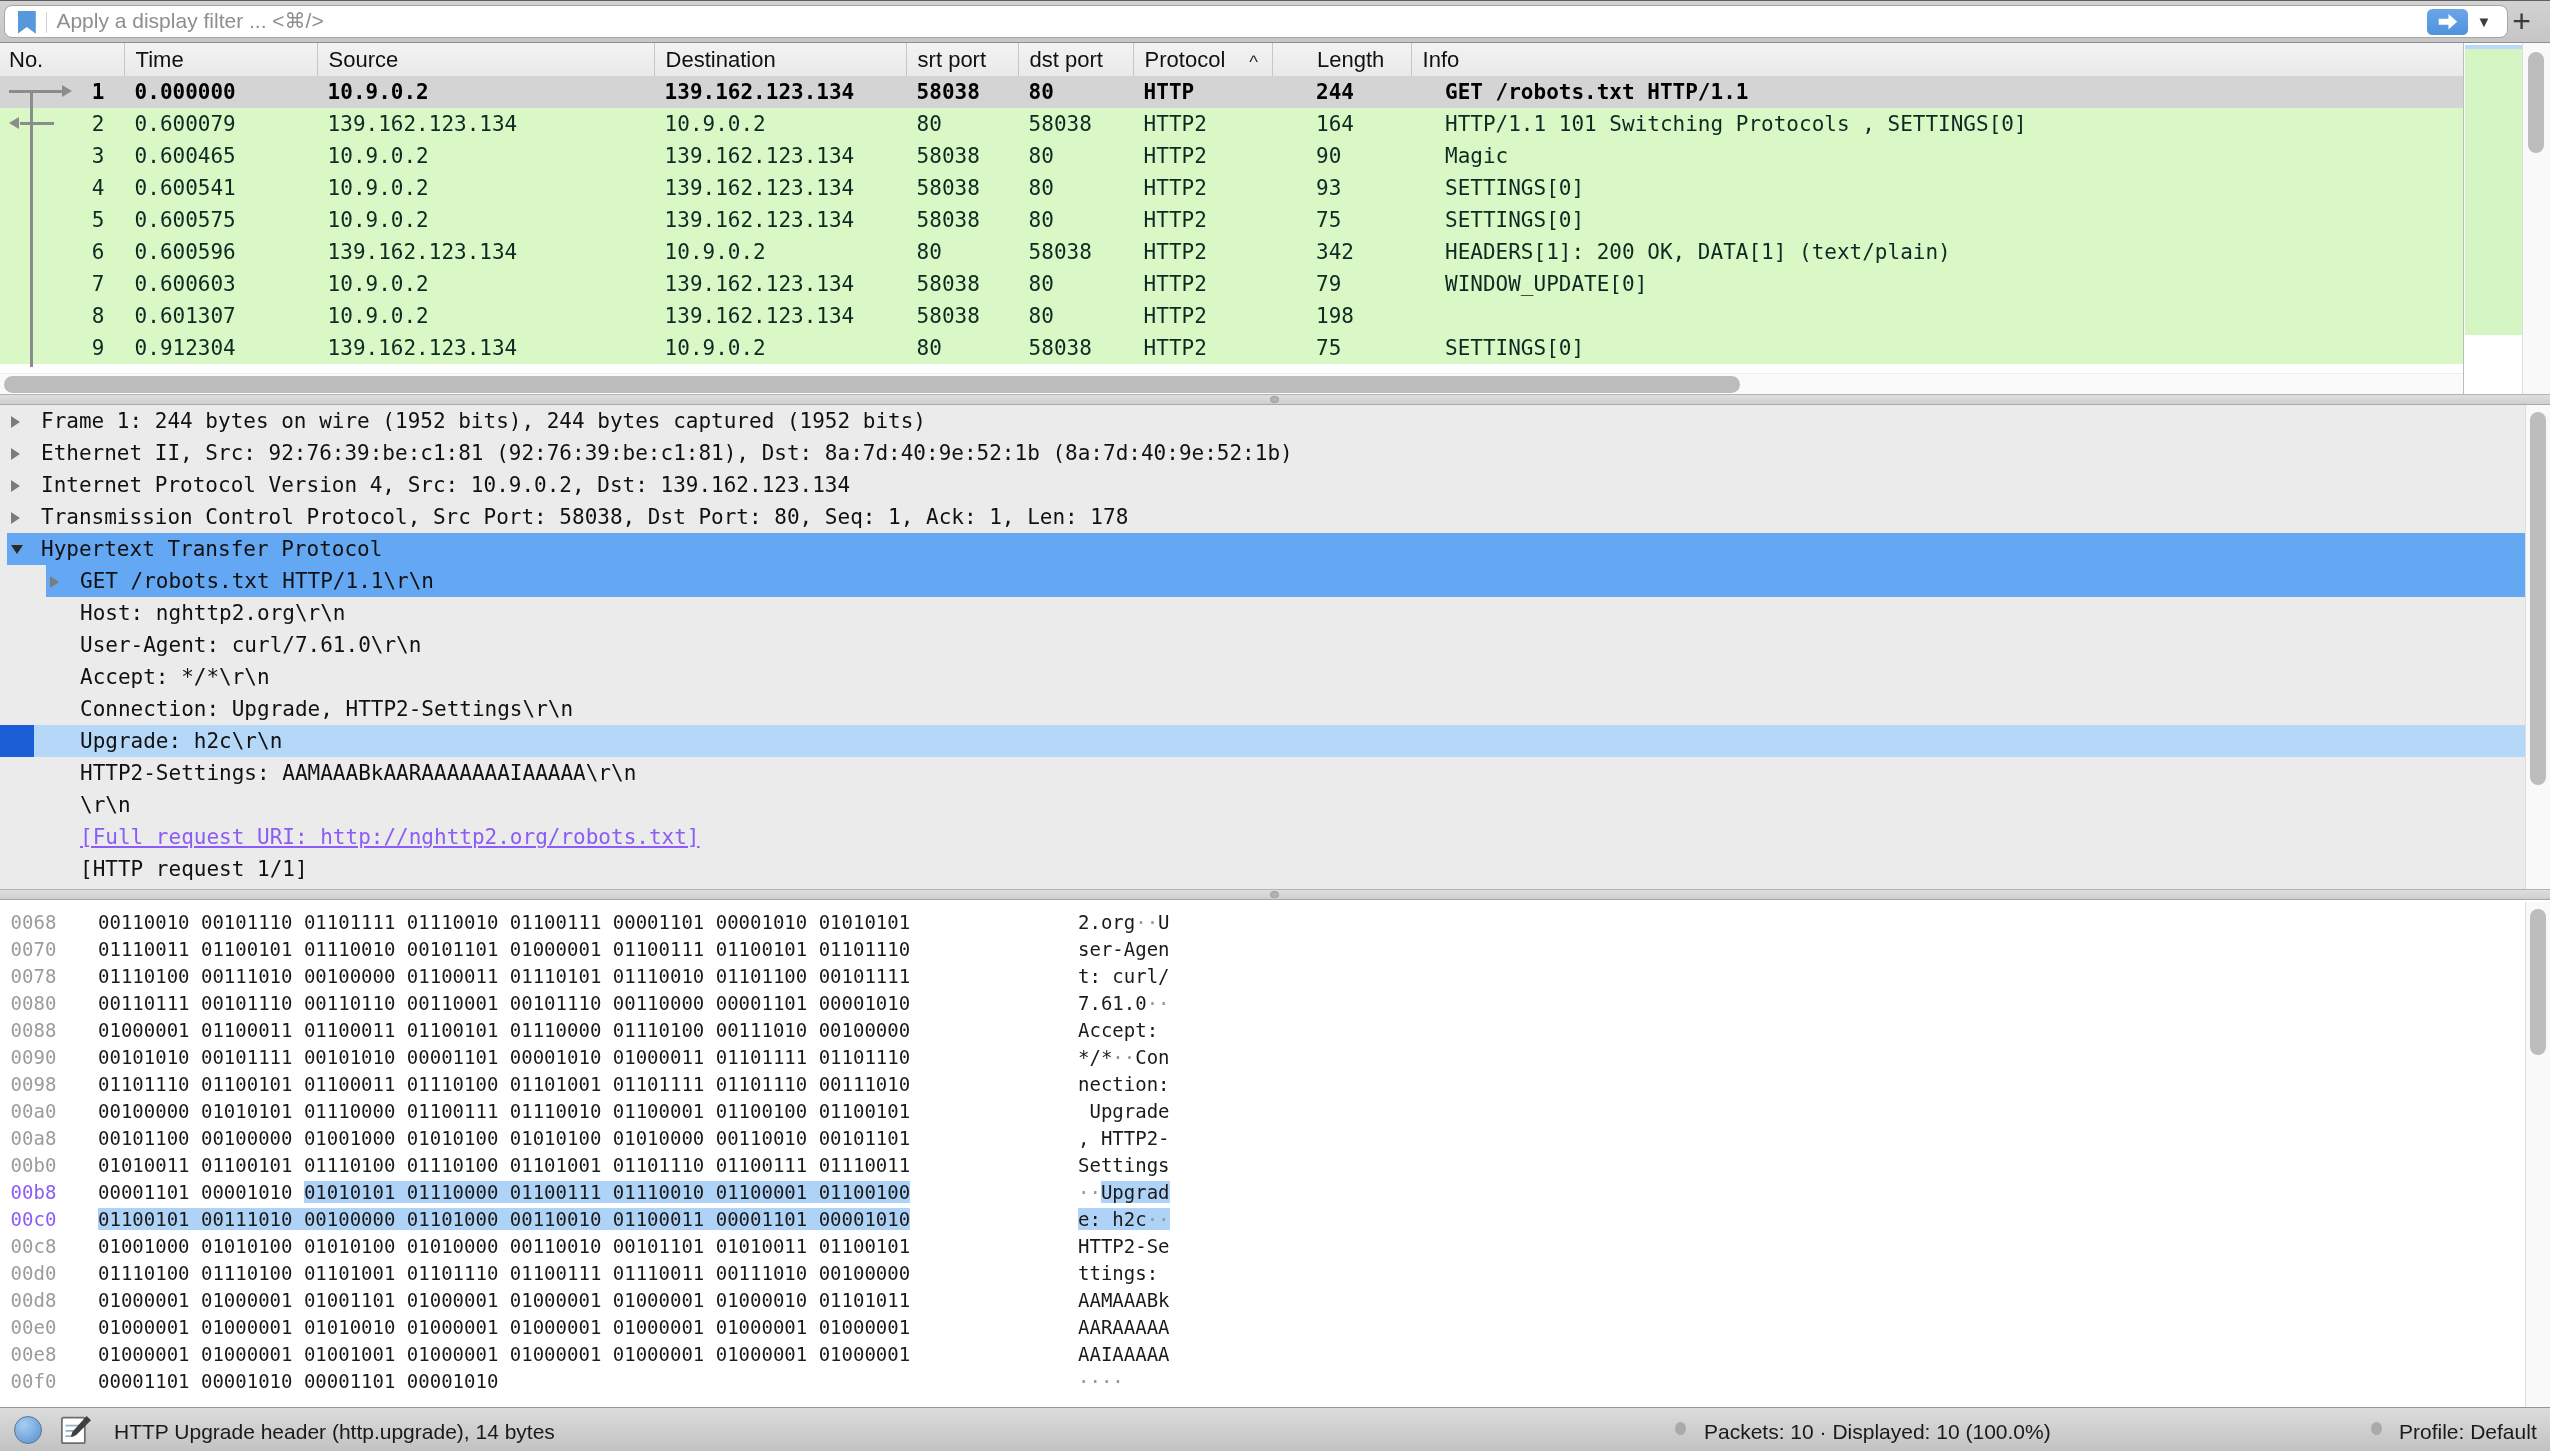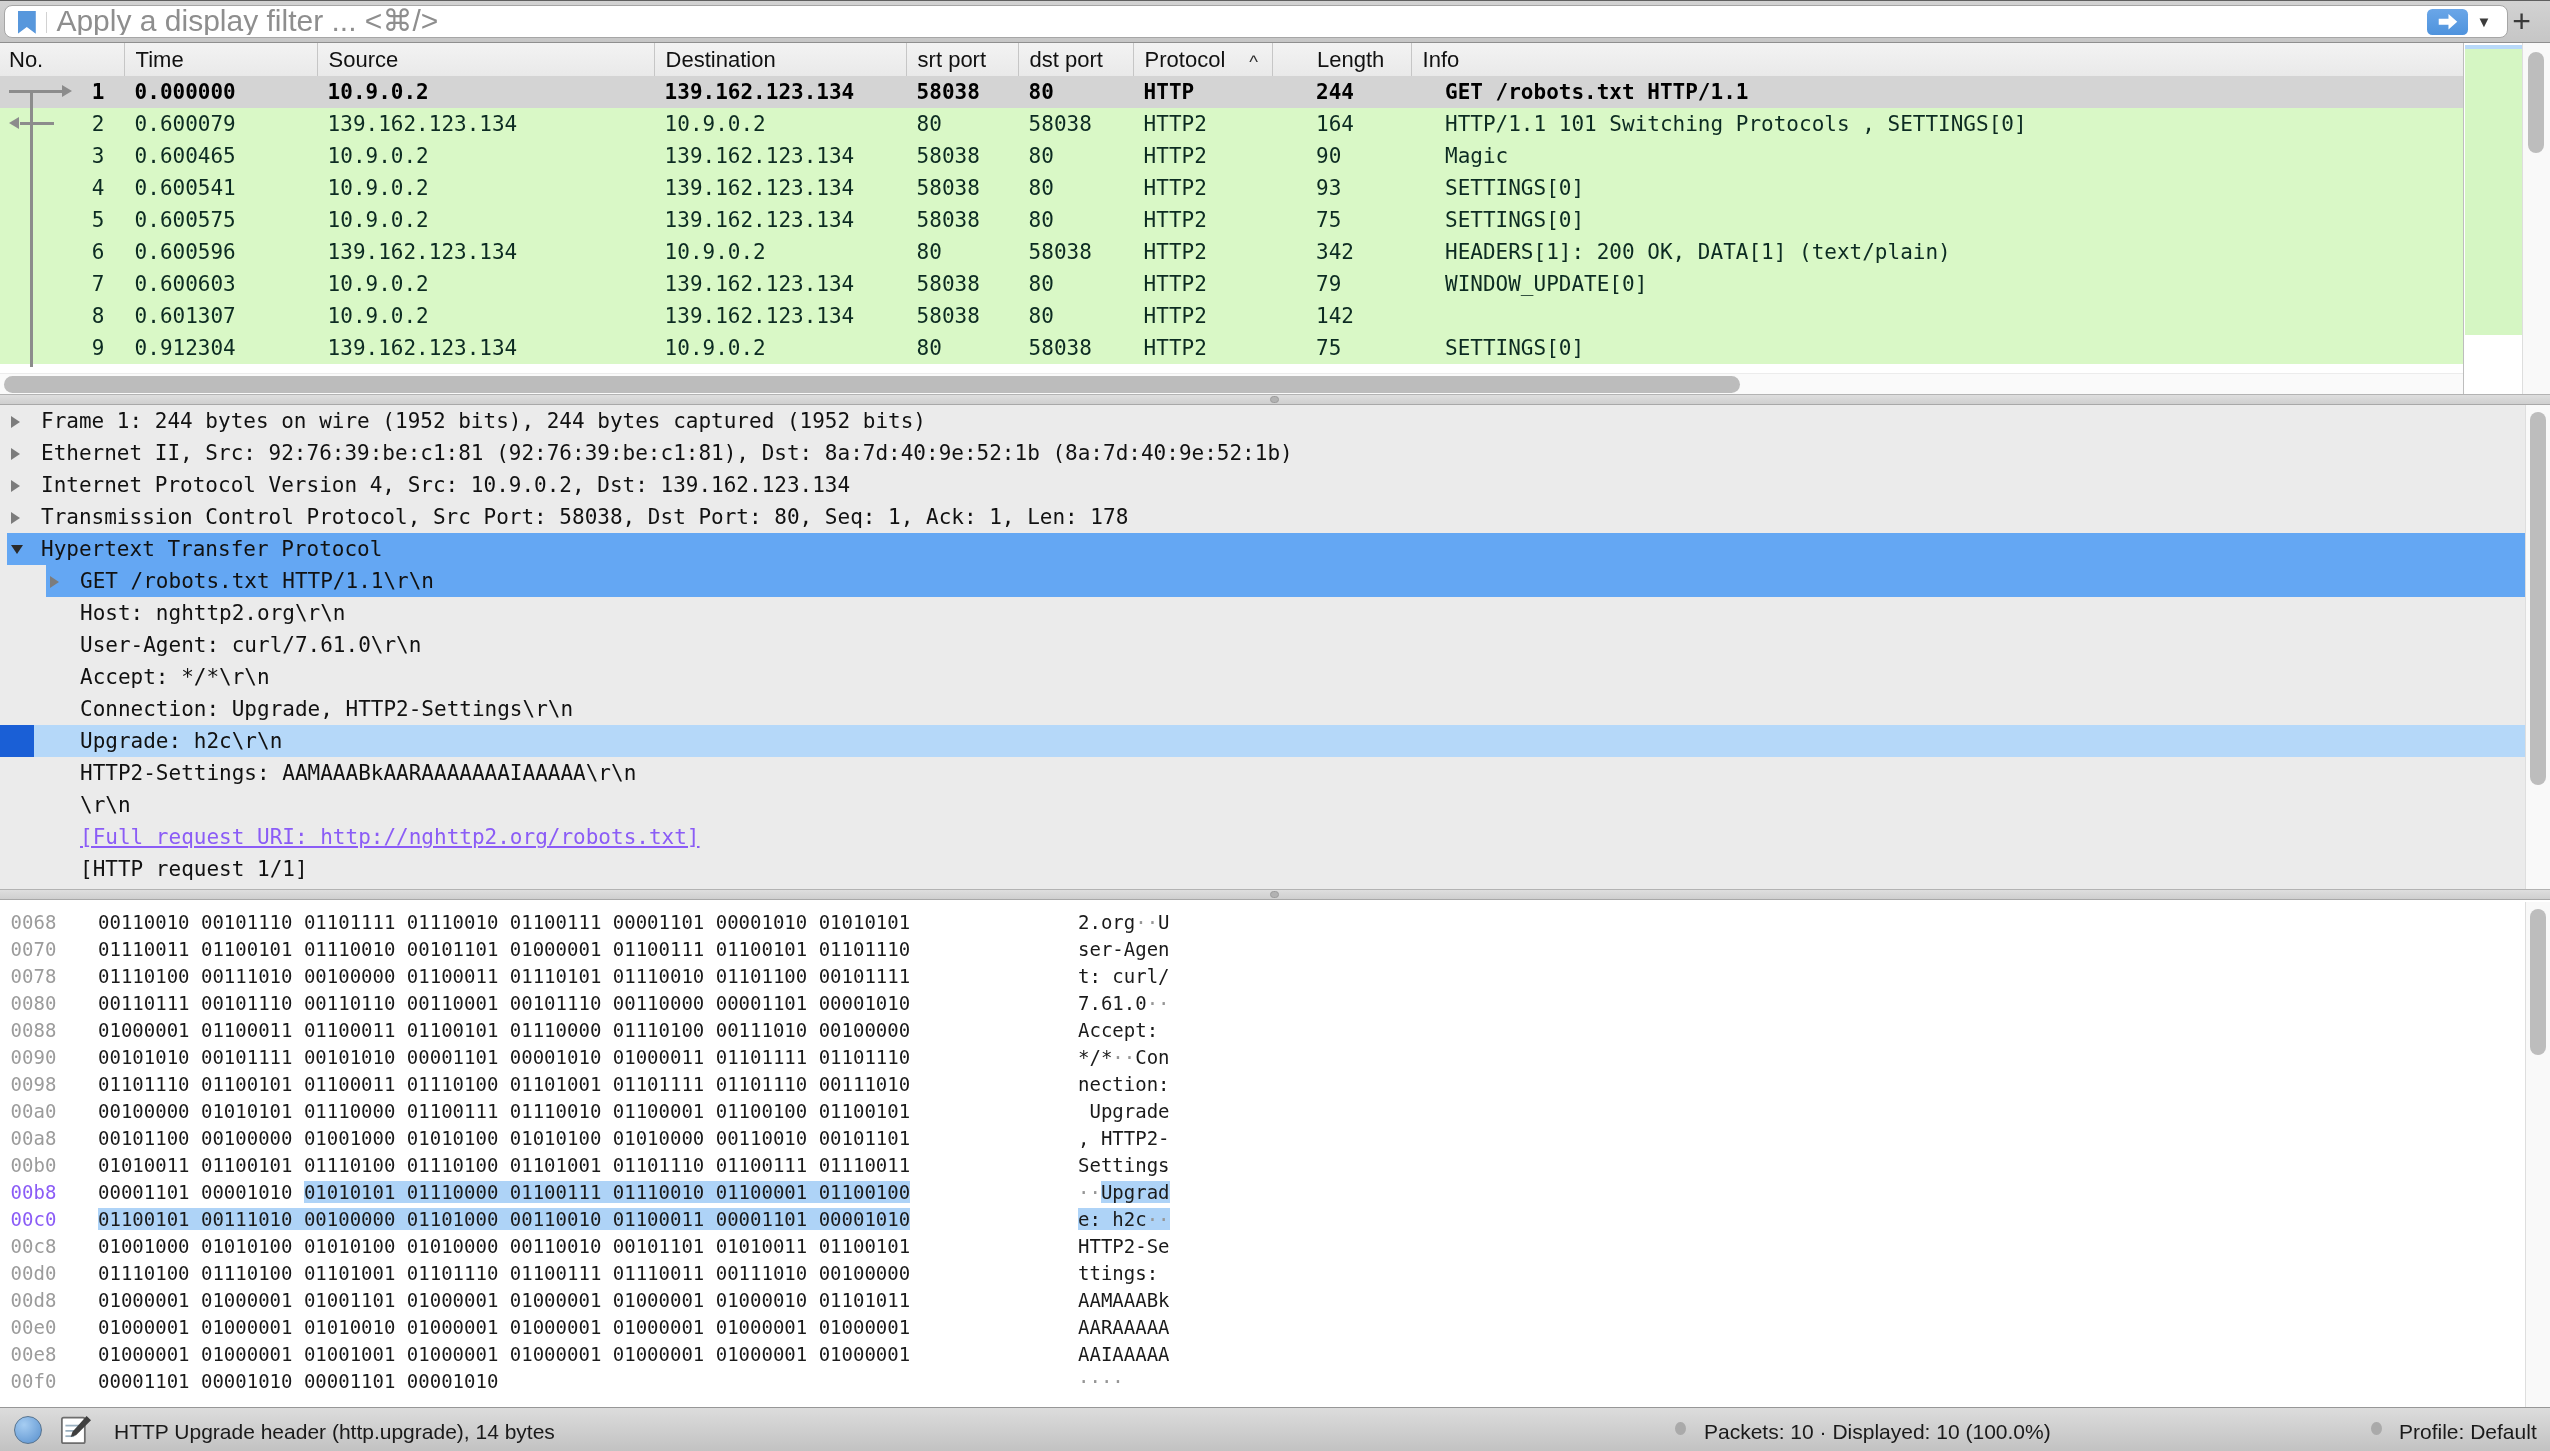--- a/index.html
+++ b/index.html
@@ -11,21 +11,21 @@
   
   .filterbar { position:absolute; left:0; top:0; width:2550px; height:43px;
                background:linear-gradient(#d2d2d2,#c6c6c6); border-top:1.8px solid #5f5f5f;
                border-bottom:0.9px solid #8f8f8f; }
   .filter-field { position:absolute; left:4.4px; top:4.4px; width:2504px; height:33px;
                   background:#fff; border:1.8px solid #a6a6a6; border-radius:8px; }
   .bookmark { position:absolute; left:12.4px; top:4.4px; width:18px; height:23px; background:#5797dc;
               clip-path:polygon(0 0,100% 0,100% 100%,50% 70%,0 100%); }
   .field-sep { position:absolute; left:41px; top:5.3px; width:0.9px; height:21px; background:#d2d2d2; }
   .filter-input { position:absolute; left:51px; top:0; width:2289px; height:29px; border:none; outline:none;
-                  font-size:30px; color:#b91c1c; font-family:"Liberation Sans","DejaVu Sans",sans-serif; background:transparent; }
+                  font-size:21px; color:#b91c1c; font-family:"Liberation Sans","DejaVu Sans",sans-serif; background:transparent; }
   .filter-input::placeholder { color:#8e8e8e; }
   .apply-btn { position:absolute; right:39px; top:2.7px; width:41px; height:26px; border-radius:5.3px;
                background:linear-gradient(#6aa6e8,#4f93dd); display:flex; align-items:center; justify-content:center; }
   .dd-caret { position:absolute; right:16px; top:6.2px; font-size:15px; color:#3c3c3c; }
   .add-btn { position:absolute; right:12.4px; top:1.8px; width:32px; height:37px; font-size:32px; color:#3a3a3a;
              display:flex; align-items:center; justify-content:center; font-weight:400; }
 
   
   .plist-header { position:absolute; left:0; top:43px; width:2463px; height:34px;
                   background:linear-gradient(#f3f3f3,#e9e9e9); border-bottom:0.9px solid #c2c2c2;
@@ -229,21 +229,21 @@
         <span class="pc info c8">WINDOW_UPDATE[0]</span>
       </div>
       <div class="prow">
         <span class="pc num c0">8</span>
         <span class="pc pad c1">0.601307</span>
         <span class="pc pad c2">10.9.0.2</span>
         <span class="pc pad c3">139.162.123.134</span>
         <span class="pc pad c4">58038</span>
         <span class="pc pad c5">80</span>
         <span class="pc pad c6">HTTP2</span>
-        <span class="pc len c7">142</span>
+        <span class="pc len c7">198</span>
       </div>
       <div class="prow">
         <span class="pc num c0">9</span>
         <span class="pc pad c1">0.912304</span>
         <span class="pc pad c2">139.162.123.134</span>
         <span class="pc pad c3">10.9.0.2</span>
         <span class="pc pad c4">80</span>
         <span class="pc pad c5">58038</span>
         <span class="pc pad c6">HTTP2</span>
         <span class="pc len c7">75</span>

